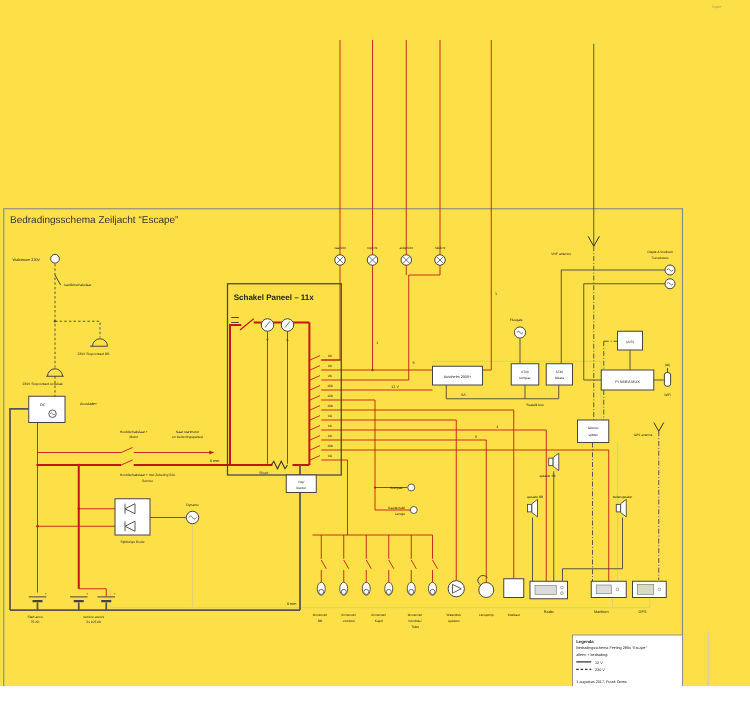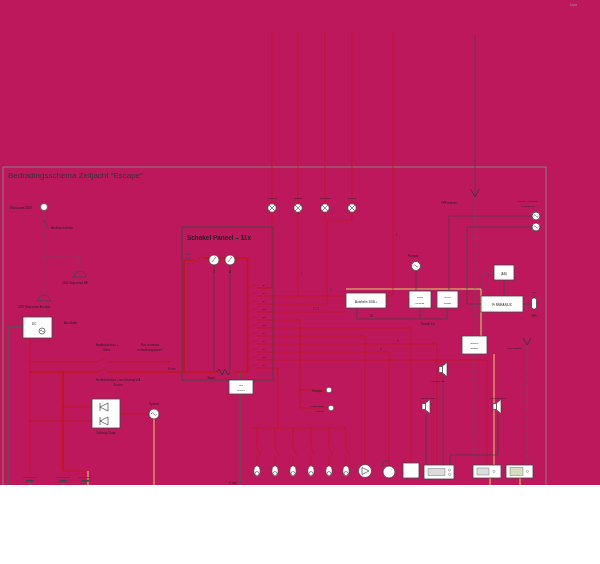--- a/index.html
+++ b/index.html
@@ -1,16 +1,16 @@
 <!DOCTYPE html>
 <html><head>
 <meta charset="utf-8">
 <style>
   html,body{margin:0;padding:0;background:#ffffff;}
-  .page{position:relative;width:600px;height:485px;background:#be185d;
+  .page{position:relative;width:600px;height:549px;background:#fde047;
         font-family:"Liberation Sans",sans-serif;overflow:hidden;}
   svg{display:block;}
   svg text{fill:#222;font-family:"Liberation Sans",sans-serif;}
   .t-title{font-size:8px;fill:#333;}
   .t-panel{font-size:6.4px;font-weight:bold;fill:#222;}
   .t-lbl{font-size:3px;}
   .t-sm{font-size:2.7px;}
   .t-xs{font-size:2.5px;}
   .t-wire{font-size:3px;fill:#333;}
   .t-corner{font-size:3px;fill:#999;}

